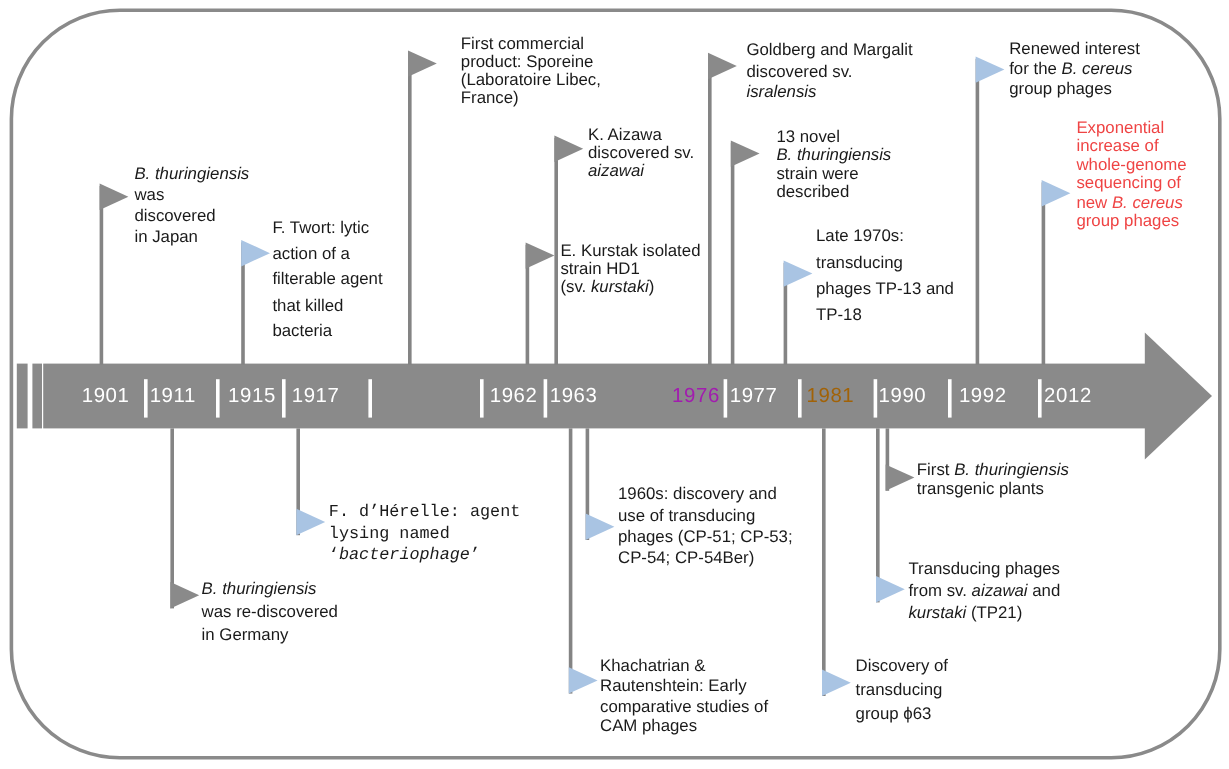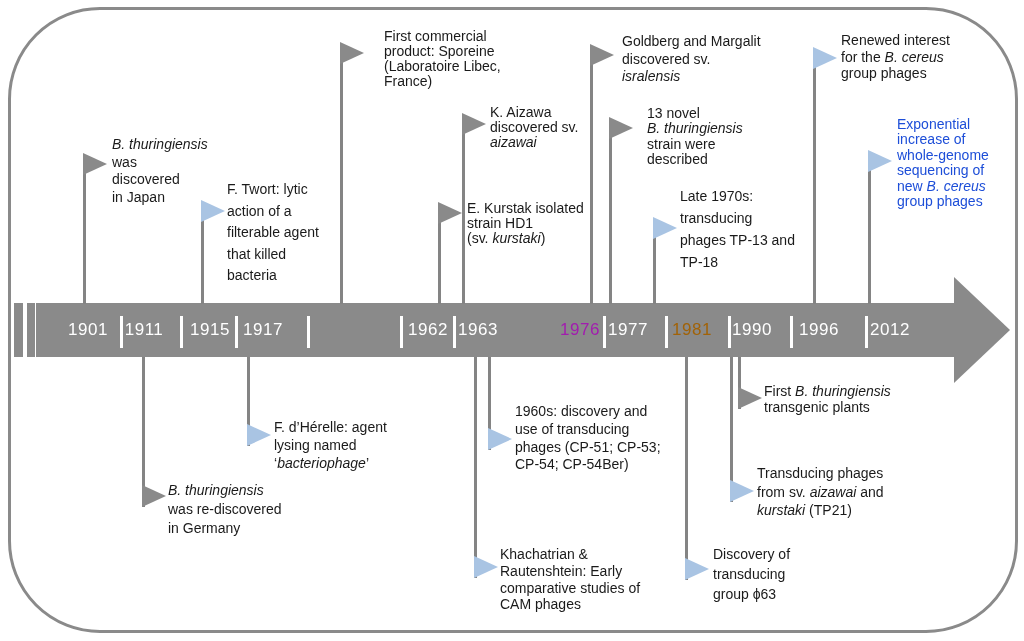--- a/index.html
+++ b/index.html
@@ -51,21 +51,21 @@
       <div class="year" style="left: 112px; color: rgb(255, 255, 255);">1911</div>
       <div class="year" style="left: 178px; color: rgb(255, 255, 255);">1915</div>
       <div class="year" style="left: 231px; color: rgb(255, 255, 255);">1917</div>
       <div class="year" style="left: 304px; color: rgb(255, 255, 255); margin-top: 43px;">1938</div>
       <div class="year" style="left: 396px; color: rgb(255, 255, 255);">1962</div>
       <div class="year" style="left: 446px; color: rgb(255, 255, 255);">1963</div>
       <div class="year" style="left: 548px; color: #a21caf;">1976</div>
       <div class="year" style="left: 596px; color: rgb(255, 255, 255);">1977</div>
       <div class="year" style="left: 660px; color: #a16207;">1981</div>
       <div class="year" style="left: 720px; color: rgb(255, 255, 255);">1990</div>
-      <div class="year" style="left: 787px; color: rgb(255, 255, 255);">1996</div>
+      <div class="year" style="left: 787px; color: rgb(255, 255, 255);">1992</div>
       <div class="year" style="left: 858px; color: rgb(255, 255, 255);">2012</div>
     </div>
   <div id="events-layer">
       <div class="stem" style="left: 83px; background: rgb(132, 132, 132); top: 155px; height: 149px;"></div>
       <div class="flag" style="left: 83px; top: 153px; border-left: 24px solid rgb(138, 138, 138);"></div>
       <div class="note" style="left: 112px; top: 136px; line-height: 17.5px; color: rgb(26, 26, 26);">
         <div class="ln"><span class="i">B. thuringiensis</span></div>
         <div class="ln"><span>was</span></div>
         <div class="ln"><span>discovered</span></div>
         <div class="ln"><span>in Japan</span></div>
@@ -126,38 +126,38 @@
       </div>
       <div class="stem" style="left: 813px; background: rgb(132, 132, 132); top: 49px; height: 255px;"></div>
       <div class="flag" style="left: 813px; top: 47px; border-left: 24px solid rgb(169, 196, 227);"></div>
       <div class="note" style="left: 841px; top: 32px; line-height: 16.5px; color: rgb(26, 26, 26);">
         <div class="ln"><span>Renewed interest</span></div>
         <div class="ln"><span>for the </span><span class="i">B. cereus</span></div>
         <div class="ln"><span>group phages</span></div>
       </div>
       <div class="stem" style="left: 868px; background: rgb(132, 132, 132); top: 152px; height: 152px;"></div>
       <div class="flag" style="left: 868px; top: 150px; border-left: 24px solid rgb(169, 196, 227);"></div>
-      <div class="note" style="left: 897px; top: 117px; line-height: 15.4px; color: #1d4ed8;">
+      <div class="note" style="left: 897px; top: 99px; line-height: 15.4px; color: #ef4444;">
         <div class="ln"><span>Exponential</span></div>
         <div class="ln"><span>increase of</span></div>
         <div class="ln"><span>whole-genome</span></div>
         <div class="ln"><span>sequencing of</span></div>
         <div class="ln"><span>new </span><span class="i">B. cereus</span></div>
         <div class="ln"><span>group phages</span></div>
       </div>
       <div class="stem" style="left: 142px; background: rgb(132, 132, 132); top: 357px; height: 150px;"></div>
       <div class="flag" style="left: 142px; top: 485px; border-left: 24px solid rgb(138, 138, 138);"></div>
       <div class="note" style="left: 168px; top: 481px; line-height: 19px; color: rgb(26, 26, 26);">
         <div class="ln"><span class="i">B. thuringiensis</span></div>
         <div class="ln"><span>was re-discovered</span></div>
         <div class="ln"><span>in Germany</span></div>
       </div>
       <div class="stem" style="left: 247px; background: rgb(132, 132, 132); top: 357px; height: 89px;"></div>
       <div class="flag" style="left: 247px; top: 424px; border-left: 24px solid rgb(169, 196, 227);"></div>
-      <div class="note" style="left: 274px; top: 419px; line-height: 17.8px; color: rgb(26, 26, 26);">
+      <div class="note" style="left: 274px; top: 419px; line-height: 17.8px; color: rgb(26, 26, 26); font-family: Liberation Mono, monospace;">
         <div class="ln"><span>F. d’Hérelle: agent</span></div>
         <div class="ln"><span>lysing named</span></div>
         <div class="ln"><span>‘</span><span class="i">bacteriophage</span><span>’</span></div>
       </div>
       <div class="stem" style="left: 488px; background: rgb(132, 132, 132); top: 357px; height: 93px;"></div>
       <div class="flag" style="left: 488px; top: 428px; border-left: 24px solid rgb(169, 196, 227);"></div>
       <div class="note" style="left: 515px; top: 403px; line-height: 17.8px; color: rgb(26, 26, 26);">
         <div class="ln"><span>1960s:  discovery and</span></div>
         <div class="ln"><span>use of transducing</span></div>
         <div class="ln"><span>phages (CP-51; CP-53;</span></div>

